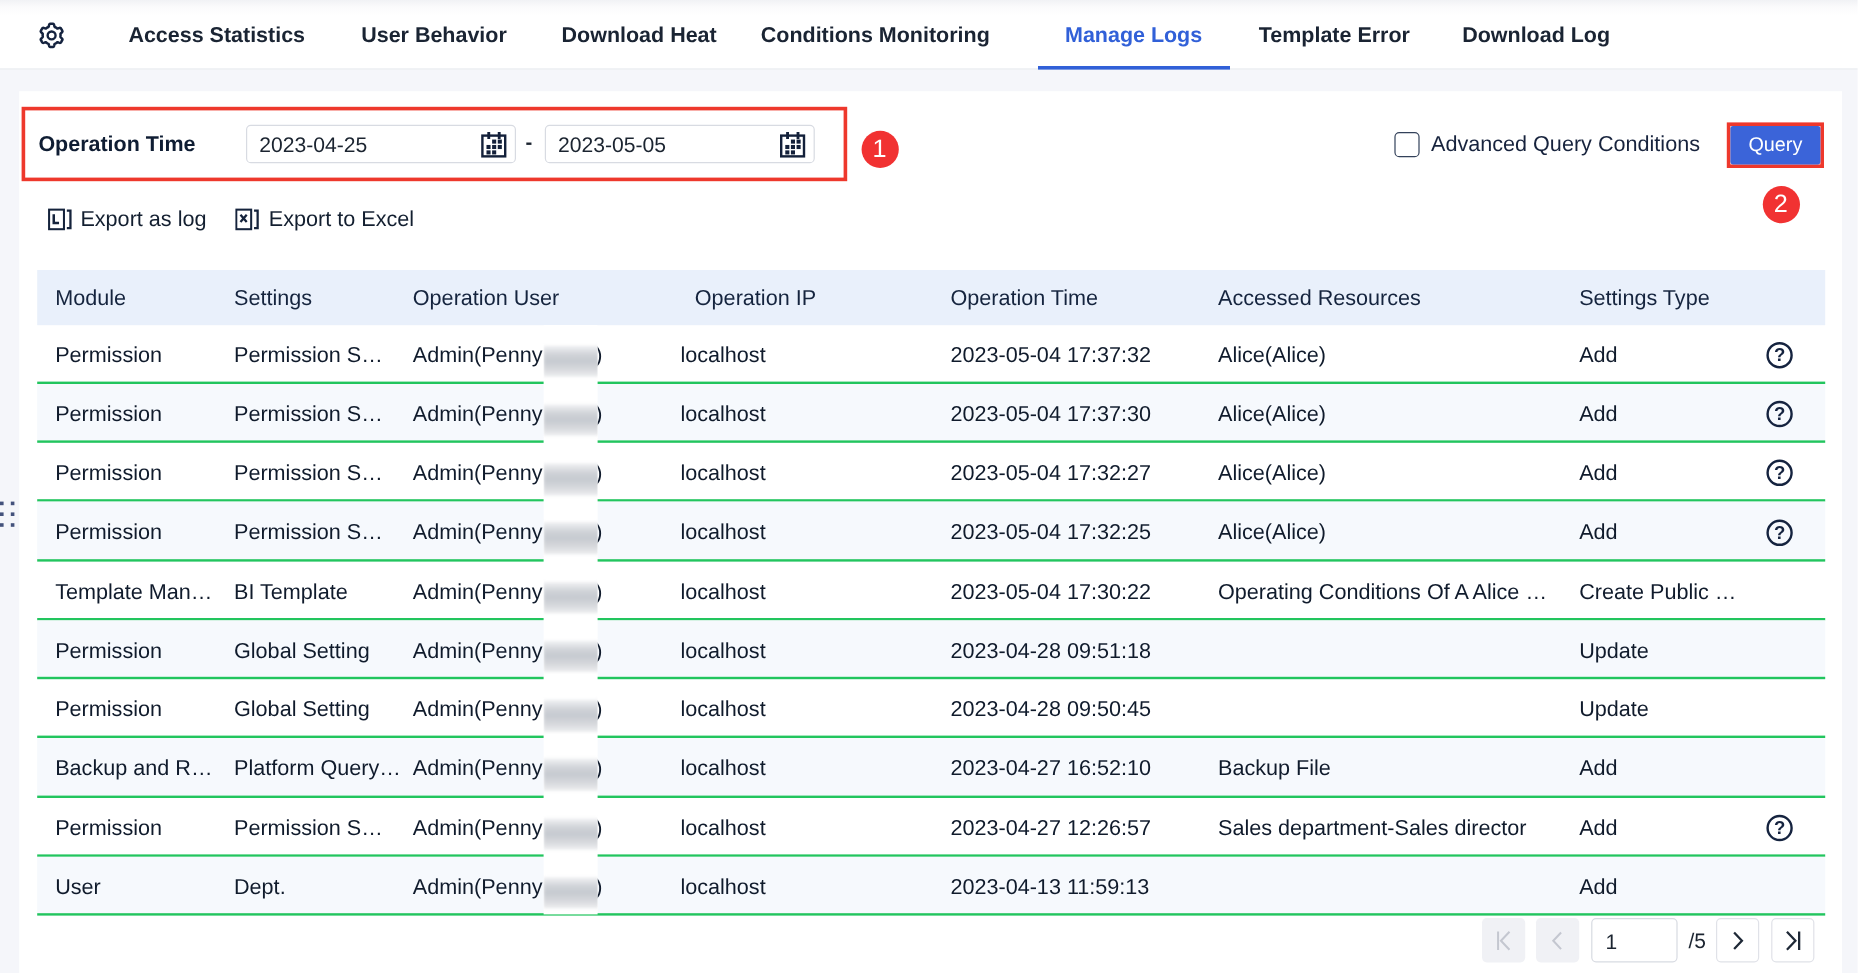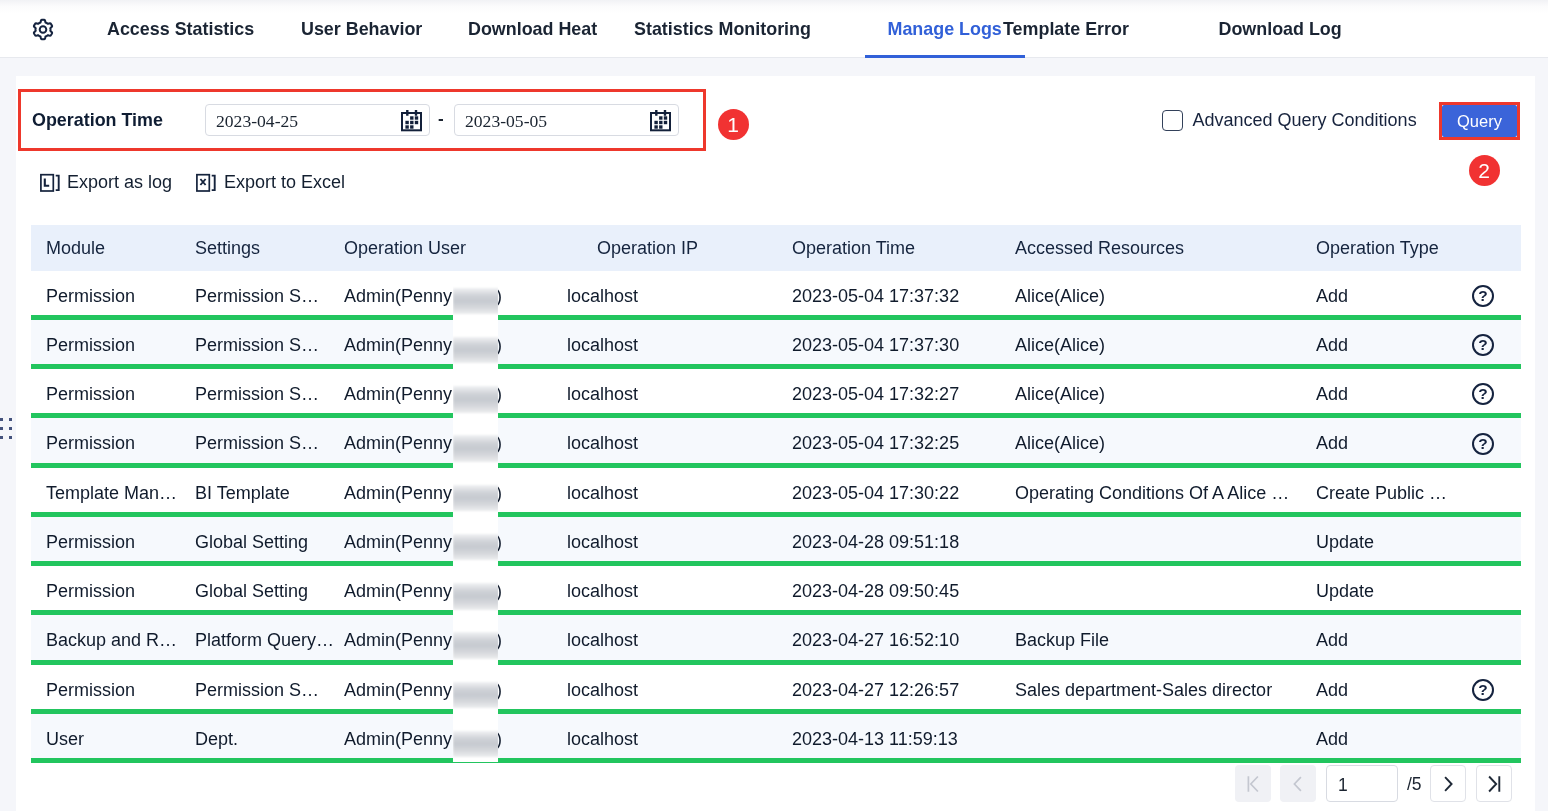--- a/index.html
+++ b/index.html
@@ -13,37 +13,37 @@
   .tab { position:absolute; top:19px; font-size:17.9px; font-weight:bold; color:#1a2433; white-space:nowrap; }
   .tab.active { color:#3160d8; }
   #underline { position:absolute; left:865px; top:55px; width:160px; height:3px; background:#3160d8; z-index:6; }
   
   #pagebg { position:absolute; left:0; top:58px; width:1548px; height:753px; background:#f5f6fa; }
   #panel { position:absolute; left:16px; top:76px; width:1519px; height:735px; background:#ffffff; }
   
   #redrect1 { position:absolute; left:18px; top:89px; width:688px; height:62px; border:3px solid #ee382c; }
   #oplabel { position:absolute; left:32px; top:109.5px; font-size:17.9px; font-weight:bold; color:#0f1d33; }
   .dateinput { position:absolute; top:104px; width:225px; height:32px; border:1px solid #d8dbe2; border-radius:4px; background:#fff; }
-  .dateinput .dtext { position:absolute; left:10px; top:5.5px; font-size:17.6px; color:#1b2430;font-family:Liberation Serif, serif; }
+  .dateinput .dtext { position:absolute; left:10px; top:5.5px; font-size:17.6px; color:#1b2430; }
   .dateinput svg { position:absolute; right:5px; top:4px; }
   #dash { position:absolute; left:438px; top:109px; font-size:17px; font-weight:bold; color:#1b2430; }
   .badge { position:absolute; width:31px; height:31px; border-radius:50%; background:#f13232;
     color:#fff; font-size:21px; text-align:center; line-height:31px; }
   #checkbox { position:absolute; left:1162px; top:110px; width:21px; height:21px;
     border:1.8px solid #33415a; border-radius:4px; background:#fff; }
   #advlabel { position:absolute; left:1192.5px; top:109.6px; font-size:18px; color:#17233d; }
   #redrect2 { position:absolute; left:1439px; top:102px; width:81px; height:38px; border:3px solid #ee382c; }
   #querybtn { position:absolute; left:1442px; top:105px; width:75px; height:32px; background:#3b64d9;
     border-radius:2px; color:#fff; font-size:16.5px; text-align:center; line-height:32px; }
   
   .explabel { position:absolute; top:172px; font-size:18px; color:#131f30; }
   
   #thead { position:absolute; left:31px; top:225px; width:1490px; height:45.8px; background:#e9f0fb; }
   .hcell { position:absolute; top:12.5px; font-size:18px; color:#15243e; white-space:nowrap; }
-  .trow { position:absolute; left:31px; width:1490px; height:49.22px; border-bottom:5px solid #22c55e; }
+  .trow { position:absolute; left:31px; width:1490px; height:49.22px; border-bottom:2px solid #22c55e; }
   .trow.alt { background:#f6f9fd; }
   .tcell { position:absolute; top:15px; font-size:18px; color:#101b2c; white-space:nowrap; }
   .qicon { position:absolute; left:1439.5px; top:13.2px; }
   
   #maskstrip { position:absolute; left:452.5px; top:271px; width:45.5px; height:491px; background:#ffffff; z-index:3; overflow:hidden; }
   .blob { position:absolute; left:0; width:46px; height:26.5px; filter:blur(1.2px);
     background:linear-gradient(#f1f2f4 0%, #cfd2d7 30%, #c6cad0 50%, #d6d8dc 75%, #edeef0 100%); }
   
   .pgbtn { position:absolute; top:765px; width:36px; height:37px; border-radius:4px; }
   .pgbtn.dis { background:#f0f1f5; }
@@ -61,23 +61,23 @@
 <div id="panel"></div>
 
 <div id="topbar">
   <svg style="position:absolute;left:32px;top:18px" width="22" height="23" viewBox="0 0 22 23" id="gearsvg">
       <polygon points="18.45,11.50 18.44,11.89 18.41,12.28 18.36,12.67 18.58,13.11 19.26,13.71 19.90,14.39 20.06,14.98 19.86,15.45 19.64,15.90 19.40,16.35 19.14,16.78 18.85,17.20 18.54,17.60 17.95,17.76 17.05,17.55 16.18,17.26 15.69,17.29 15.38,17.53 15.06,17.75 14.73,17.95 14.38,18.14 14.03,18.31 13.67,18.46 13.39,18.87 13.21,19.76 12.94,20.65 12.52,21.08 12.01,21.15 11.51,21.19 11.00,21.20 10.49,21.19 9.99,21.15 9.48,21.08 9.06,20.65 8.79,19.76 8.61,18.87 8.33,18.46 7.97,18.31 7.62,18.14 7.28,17.95 6.94,17.75 6.62,17.53 6.31,17.29 5.82,17.26 4.95,17.55 4.05,17.76 3.46,17.60 3.15,17.20 2.86,16.78 2.60,16.35 2.36,15.90 2.14,15.45 1.94,14.98 2.10,14.39 2.74,13.71 3.42,13.11 3.64,12.67 3.59,12.28 3.56,11.89 3.55,11.50 3.56,11.11 3.59,10.72 3.64,10.33 3.42,9.89 2.74,9.29 2.10,8.61 1.94,8.02 2.14,7.55 2.36,7.10 2.60,6.65 2.86,6.22 3.15,5.80 3.46,5.40 4.05,5.24 4.95,5.45 5.82,5.74 6.31,5.71 6.62,5.47 6.94,5.25 7.27,5.05 7.62,4.86 7.97,4.69 8.33,4.54 8.61,4.13 8.79,3.24 9.06,2.35 9.48,1.92 9.99,1.85 10.49,1.81 11.00,1.80 11.51,1.81 12.01,1.85 12.52,1.92 12.94,2.35 13.21,3.24 13.39,4.13 13.67,4.54 14.03,4.69 14.38,4.86 14.73,5.05 15.06,5.25 15.38,5.47 15.69,5.71 16.18,5.74 17.05,5.45 17.95,5.24 18.54,5.40 18.85,5.80 19.14,6.22 19.40,6.65 19.64,7.10 19.86,7.55 20.06,8.02 19.90,8.61 19.26,9.29 18.58,9.89 18.36,10.33 18.41,10.72 18.44,11.11 18.45,11.50" fill="none" stroke="#15233f" stroke-width="2.1"></polygon>
       <circle cx="11" cy="11.5" r="3.3" fill="none" stroke="#15233f" stroke-width="2"></circle>
     </svg>
   <div class="tab" style="left:107px">Access Statistics</div>
   <div class="tab" style="left:301px">User Behavior</div>
   <div class="tab" style="left:468px">Download Heat</div>
-  <div class="tab" style="left:634px">Statistics Monitoring</div>
+  <div class="tab" style="left:634px">Conditions Monitoring</div>
   <div class="tab active" style="left:887.5px">Manage Logs</div>
-  <div class="tab" style="left:1003px">Template Error</div>
+  <div class="tab" style="left:1049px">Template Error</div>
   <div class="tab" style="left:1218.5px">Download Log</div>
 </div>
 <div id="underline"></div>
 
 <div id="redrect1"></div>
 <div id="oplabel">Operation Time</div>
 <div class="dateinput" style="left:205px">
   <span class="dtext">2023-04-25</span>
   <svg width="24" height="24" viewBox="0 0 24 24" class="calsvg">
       <rect x="2" y="4" width="19" height="17.3" fill="none" stroke="#13203a" stroke-width="2"></rect>
@@ -123,24 +123,24 @@
     <rect x="0.9" y="1.7" width="12.4" height="16.3" fill="none" stroke="#15233c" stroke-width="1.7"></rect>
     <path d="M15.7 2.6 h3 v14.5 h-3" fill="none" stroke="#15233c" stroke-width="1.9"></path>
     <path d="M4.4 6 l5.2 6 M9.6 6 l-5.2 6" fill="none" stroke="#15233c" stroke-width="1.9"></path>
   </svg>
 <div class="explabel" style="left:224px">Export to Excel</div>
 
 <div id="thead">
   <div class="hcell" style="left:15px">Module</div>
   <div class="hcell" style="left:164px">Settings</div>
   <div class="hcell" style="left:313px">Operation User</div>
-  <div class="hcell" style="left:566px">Operation IP</div>
+  <div class="hcell" style="left:548px">Operation IP</div>
   <div class="hcell" style="left:761px">Operation Time</div>
   <div class="hcell" style="left:984px">Accessed Resources</div>
-  <div class="hcell" style="left:1285px">Operation Type</div>
+  <div class="hcell" style="left:1285px">Settings Type</div>
 </div>
 <div id="tbody">
     <div class="trow" style="top:270.80px">
       <div class="tcell" style="left:15px">Permission</div>
       <div class="tcell" style="left:164px">Permission S…</div>
       <div class="tcell" style="left:313px">Admin(Penny<span style="display:inline-block;width:44px"></span>)</div>
       <div class="tcell" style="left:536px">localhost</div>
       <div class="tcell" style="left:761px">2023-05-04 17:37:32</div>
       <div class="tcell" style="left:984px">Alice(Alice)</div>
       <div class="tcell" style="left:1285px">Add</div>

